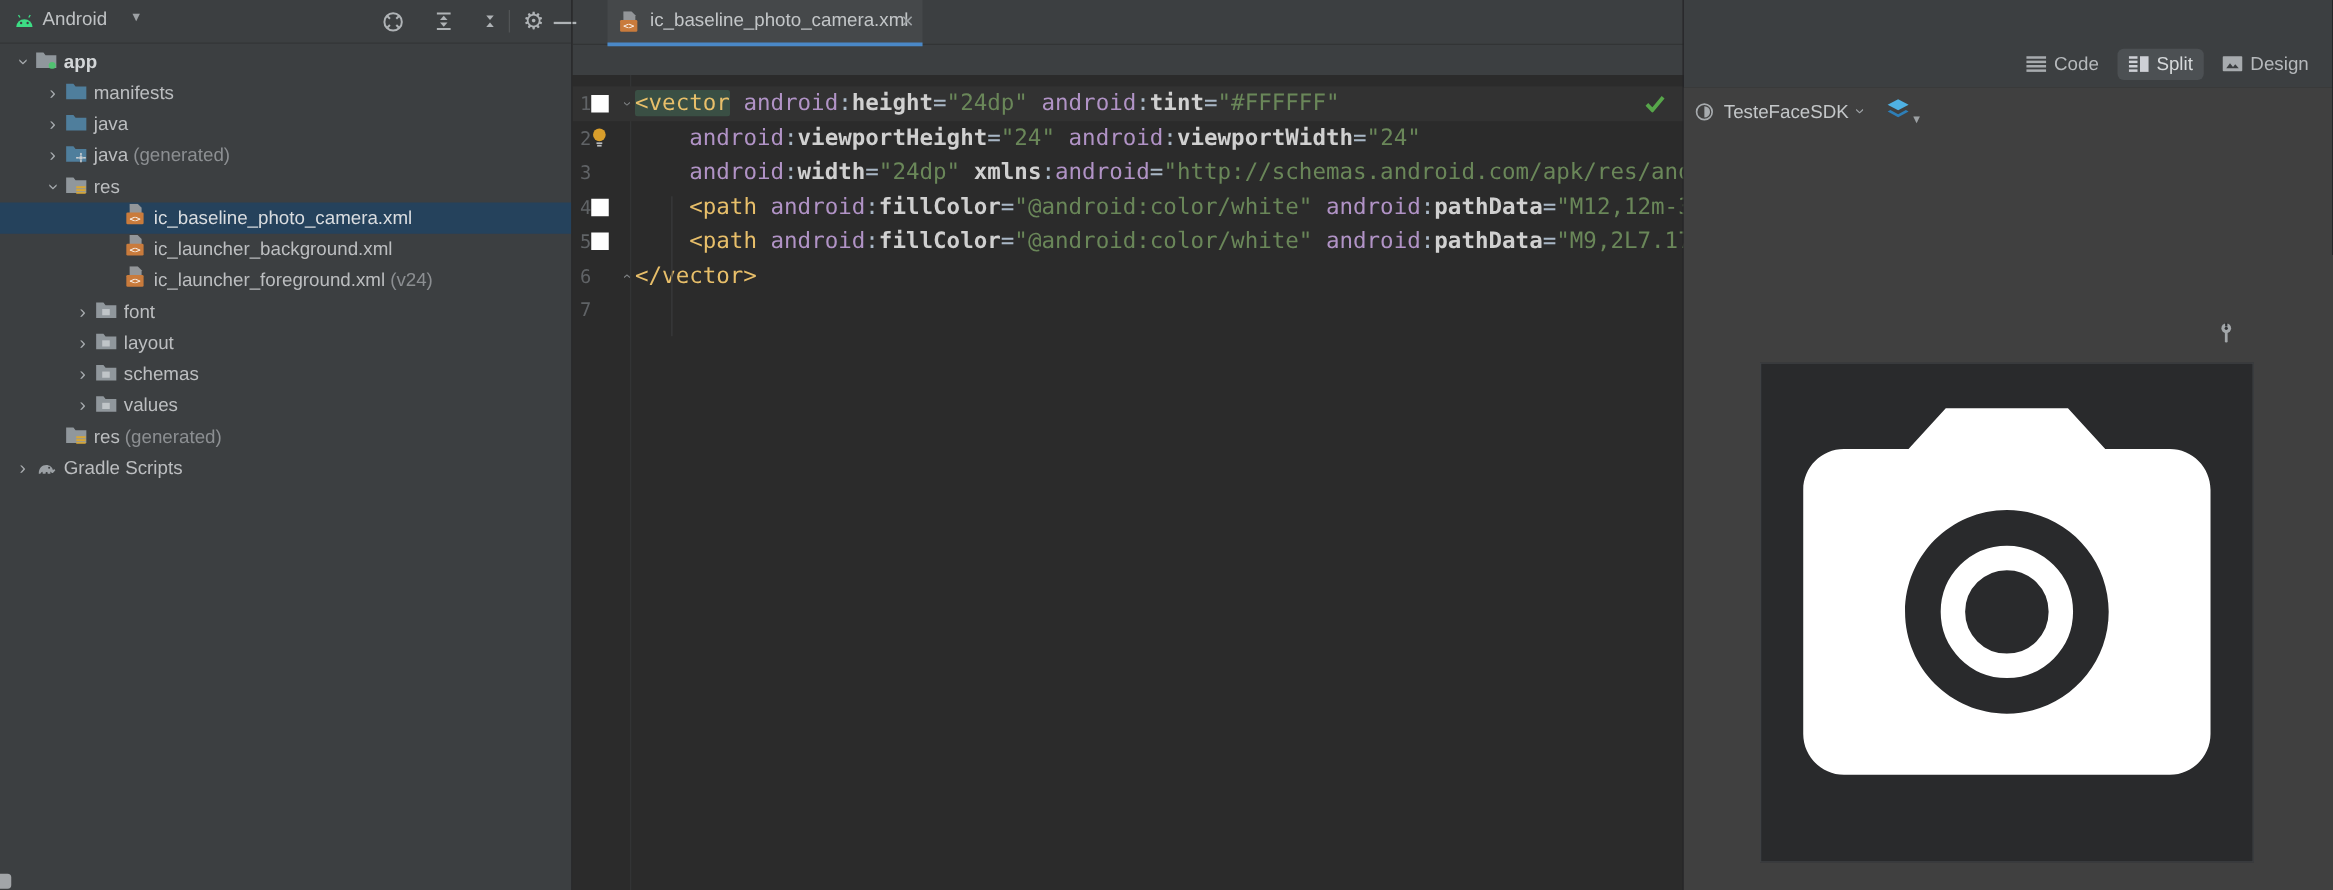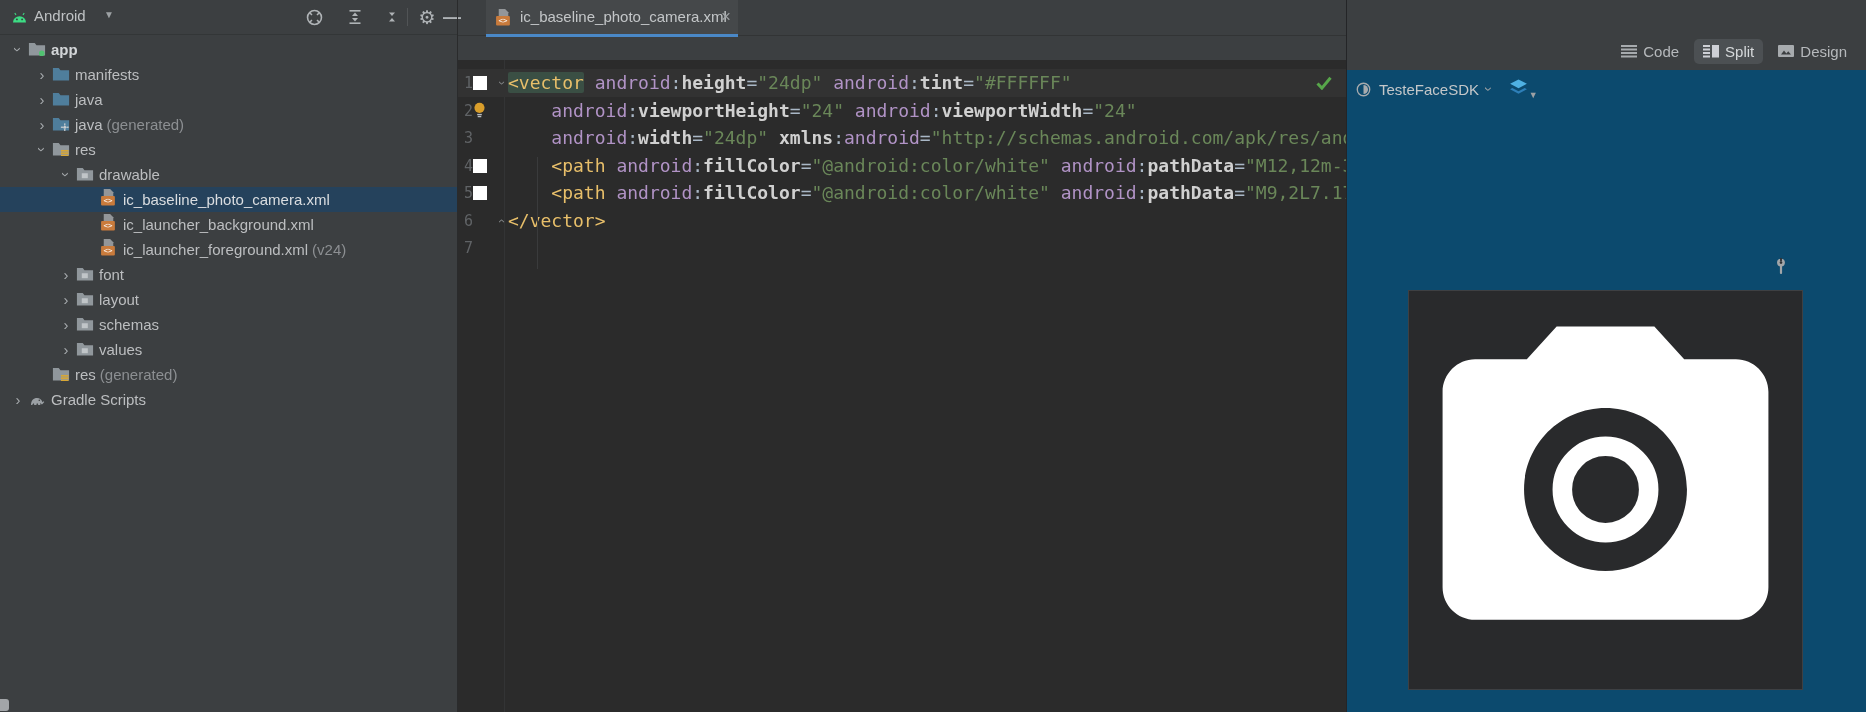--- a/index.html
+++ b/index.html
@@ -55,21 +55,21 @@
   .tk-tag{color:#e8bf6a;margin-top:28px;}
   .tk-ns{color:#b193c6;}
   .tk-attr{color:#d0d0d0;font-weight:600;}
   .tk-pln{color:#a9b7c6;}
   .tk-str{color:#6a8759;}
   .tk-hl{background:#3a4f44;border-radius:2px;}
   #indent-guide{position:absolute;left:79px;top:97px;width:1px;height:112px;background:#3a3b3c;}
   #gutter-line{position:absolute;left:46px;top:0;width:1px;height:652px;background:#333435;}
   #inspection-check{position:absolute;left:858px;top:16px;}
   
-  #design-panel{position:absolute;left:1347px;top:70px;width:519px;height:642px;background:#0c4a6e;}
+  #design-panel{position:absolute;left:1347px;top:70px;width:519px;height:642px;background:#404040;}
   #design-splitter{position:absolute;left:1346px;top:0;width:1px;height:712px;background:#242527;}
   #view-switcher{position:absolute;right:10px;top:36px;height:30px;display:flex;align-items:center;gap:6px;text-align:center;}
   .vm-btn{display:flex;align-items:center;gap:6px;padding:4px 9px;border-radius:5px;color:#b6b9bc;font-size:15px;}
   .vm-btn.active{background:#4c5053;color:#d6d9db;}
   #design-header{position:absolute;left:8px;top:4px;height:30px;display:flex;align-items:center;color:#c4c7c9;font-size:15px;}
   #design-header .chev{color:#9da1a4;margin:0 8px 0 8px;font-size:14px;transform:rotate(90deg);}
   #layers-caret{color:#9da1a4;font-size:9px;position:relative;top:6px;left:-2px;}
   #canvas{position:absolute;left:61px;top:220px;width:395px;height:400px;background:#292a2c;border:1px solid #3e4043;box-sizing:border-box;}
   #camera-svg{position:absolute;left:1px;top:3px;}
   #wrench{position:absolute;left:426px;top:188px;}
@@ -167,28 +167,20 @@
           <span class="chev-slot"><span class="chev open">›</span></span>
           <span class="ico-slot"><svg width="18" height="14" viewBox="0 0 16 13">
               <path d="M.5 1h5.4l1.6 2h8v9.5H.5z" fill="#90979c"></path>
               <g fill="#d8a735">
                 <rect x="8" y="7.4" width="7" height="1.5"></rect>
                 <rect x="8" y="9.6" width="7" height="1.5"></rect>
                 <rect x="8" y="11.8" width="7" height="1.5"></rect>
               </g>
             </svg></span>
           <span class="lbl">res</span>
-        </div>
-        <div class="tree-row" style="padding-left: 56px;">
-          <span class="chev-slot"><span class="chev open">›</span></span>
-          <span class="ico-slot"><svg width="18" height="14" viewBox="0 0 16 13">
-              <path d="M.5 1h5.4l1.6 2h8v9.5H.5z" fill="#90979c"></path>
-              <rect x="5" y="5.8" width="5.6" height="4.6" fill="#c9cdd0" opacity="0.85"></rect>
-            </svg></span>
-          <span class="lbl">drawable</span>
         </div>
         <div class="tree-row selected" style="padding-left: 80px;">
           <span class="chev-slot"></span>
           <span class="ico-slot"><svg width="17" height="17" viewBox="0 0 16 16">
               <path d="M3.5 0h6l3 3v6h-9z" fill="#939699"></path>
               <rect x="1" y="6.5" width="13" height="9" rx="1" fill="#c97b3c"></rect>
               <text x="7.5" y="13.6" text-anchor="middle" font-size="7" font-family="DejaVu Sans Mono,monospace" fill="#fff">&lt;&gt;</text>
             </svg></span>
           <span class="lbl">ic_baseline_photo_camera.xml</span>
         </div>

